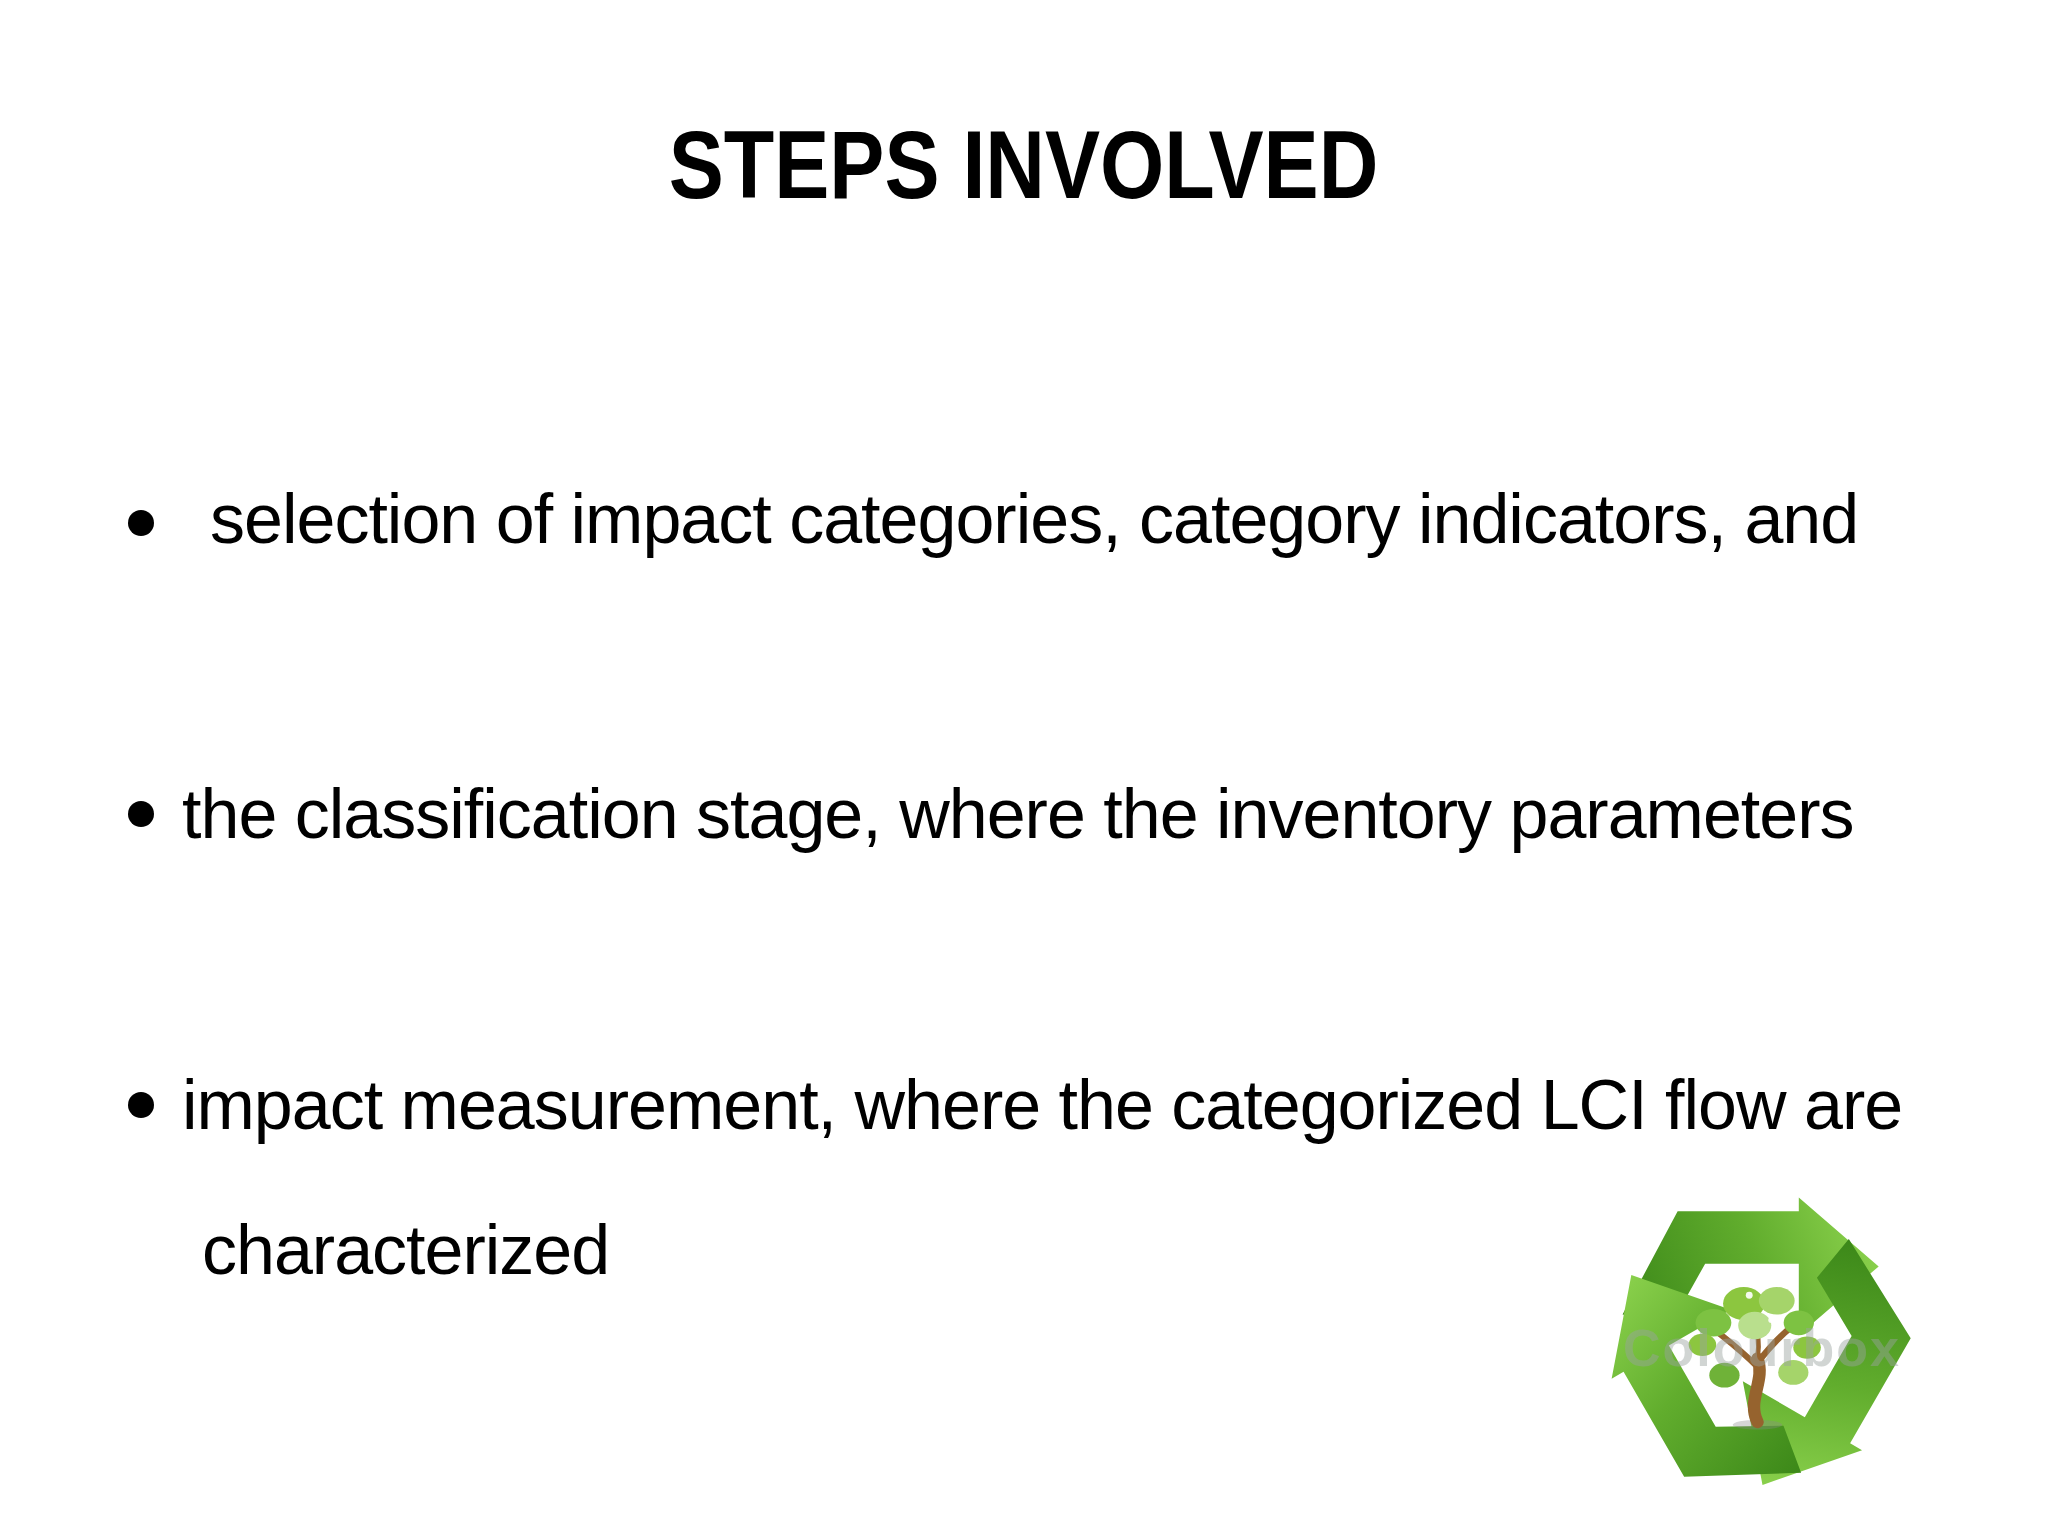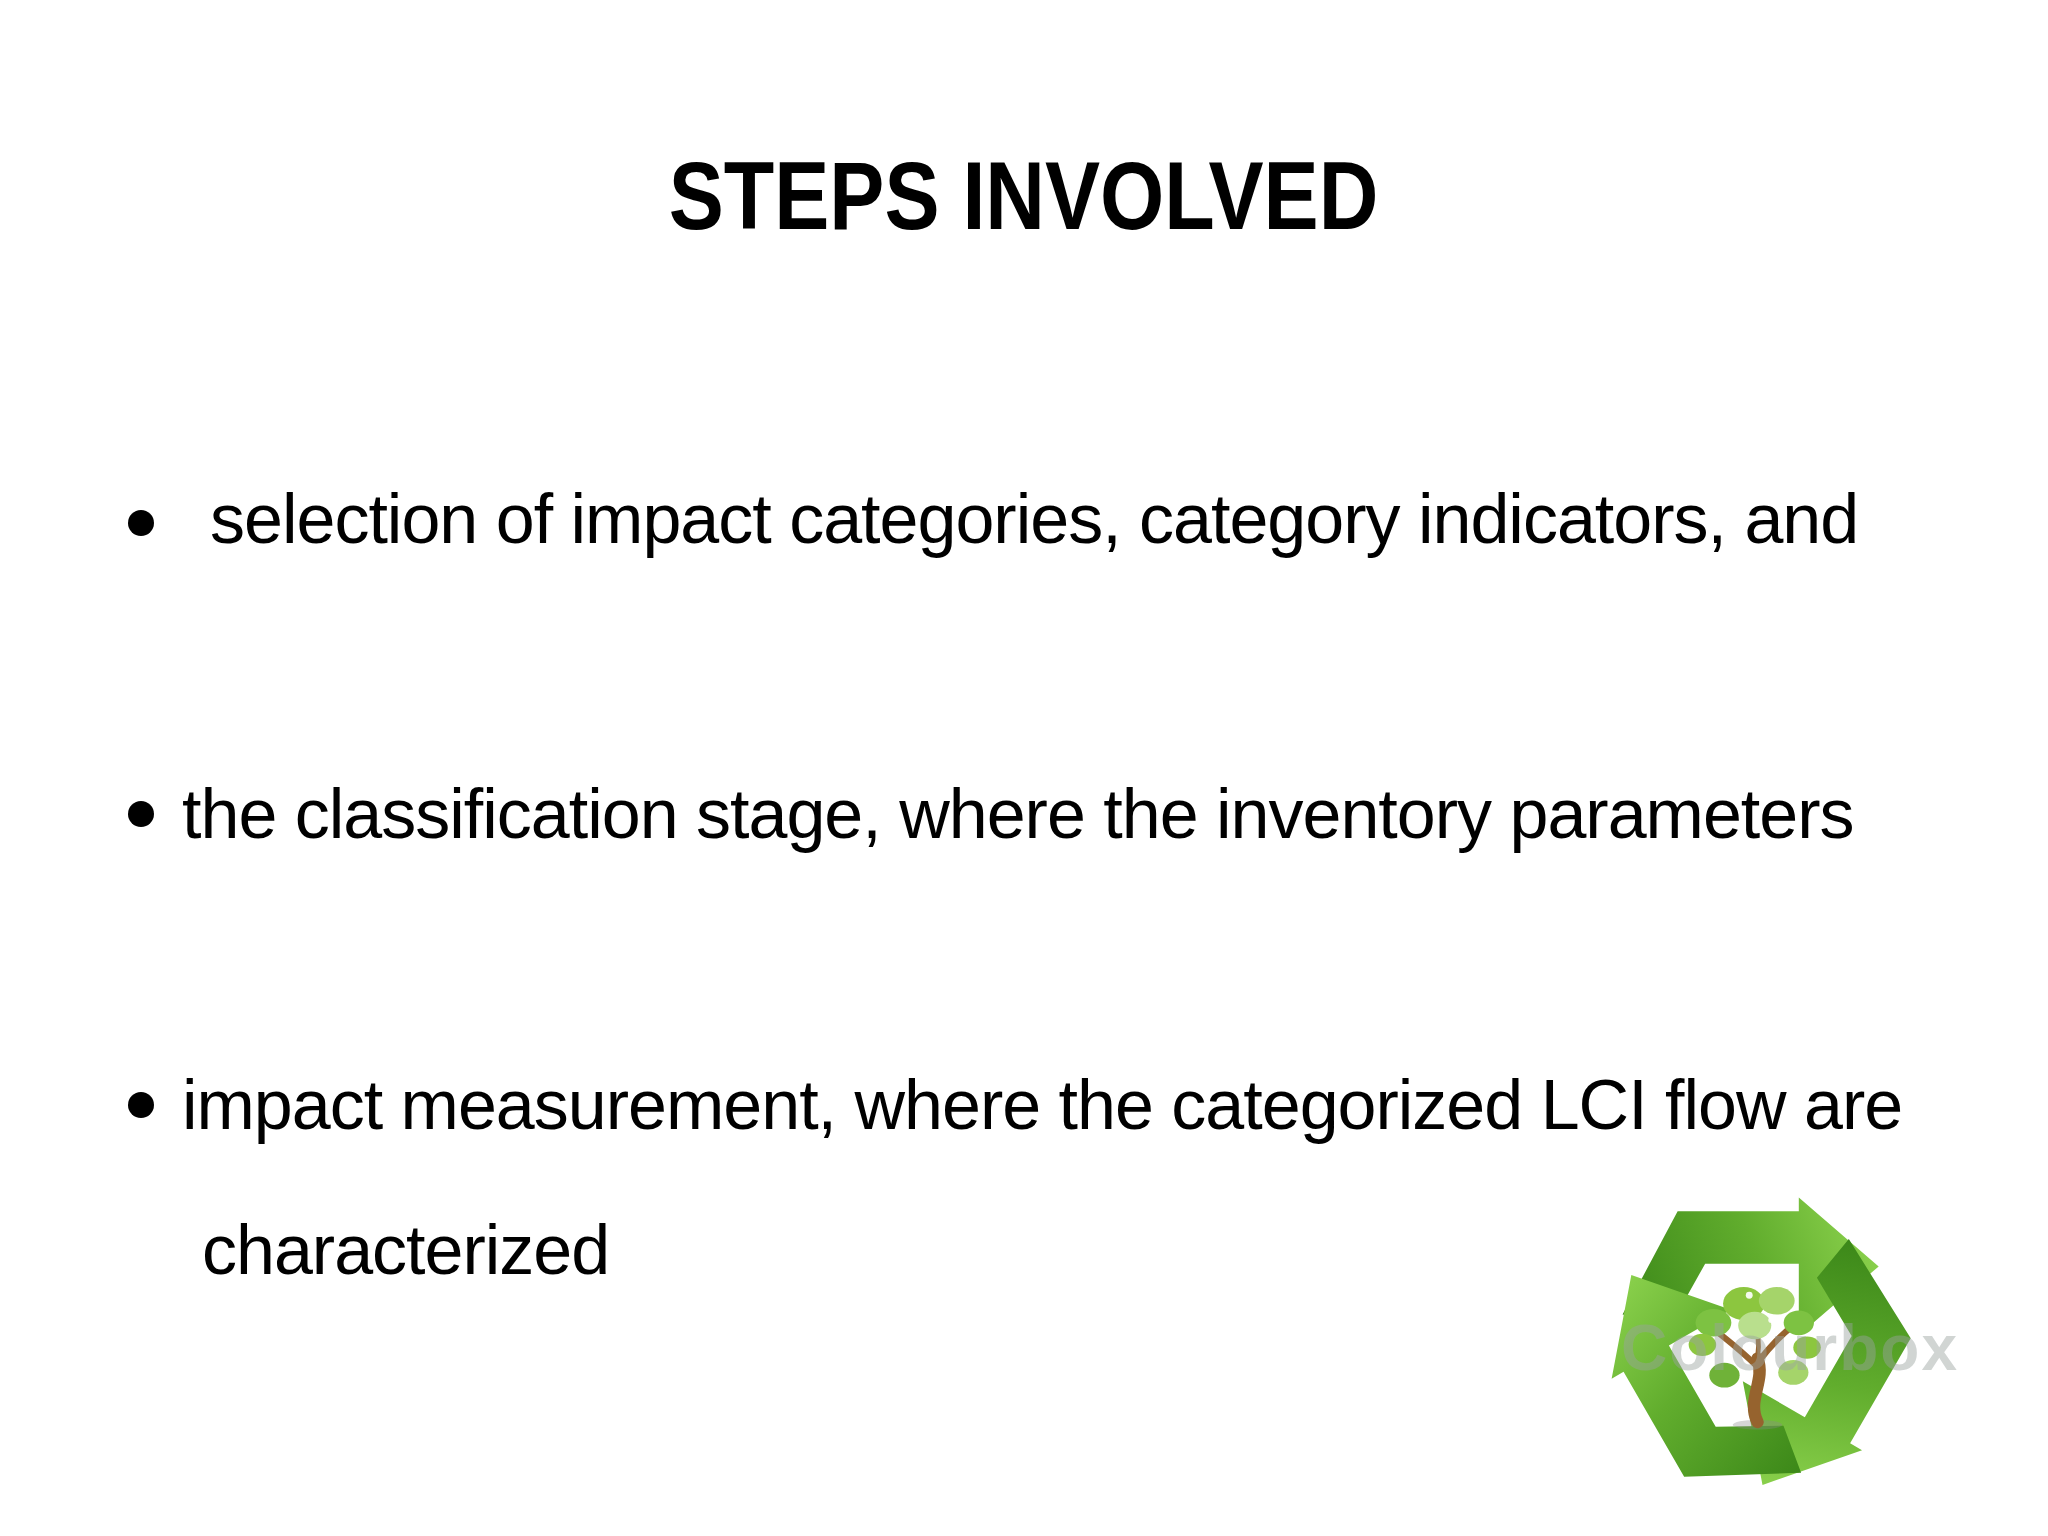--- a/index.html
+++ b/index.html
@@ -11,21 +11,20 @@
     overflow: hidden;
     font-family: "Liberation Sans", "DejaVu Sans", sans-serif;
     color: #000000;
   }
   .title-wrap {
     position: absolute;
     top: 117px;
     left: 0;
     width: 2048px;
     text-align: center;
-    margin-top: 31px;
   }
   .title {
     display: inline-block;
     font-size: 96px;
     line-height: 96px;
     font-weight: bold;
     letter-spacing: 0px;
     transform: scaleX(0.86);
     transform-origin: center;
     white-space: nowrap;
@@ -50,21 +49,21 @@
     top: 1170px;
     width: 345px;
     height: 358px;
   }
   .logo svg { display: block; width: 345px; height: 358px; }
   .watermark {
     position: absolute;
     left: 36px;
     top: 150px;
     width: 280px;
-    font-size: 64px;
+    font-size: 52px;
     line-height: 56px;
     font-weight: 700;
     letter-spacing: 2px;
     color: #9aa3a0;
     opacity: 0.45;
     white-space: nowrap;
     text-align: right;
   }
 </style>
 </head>

